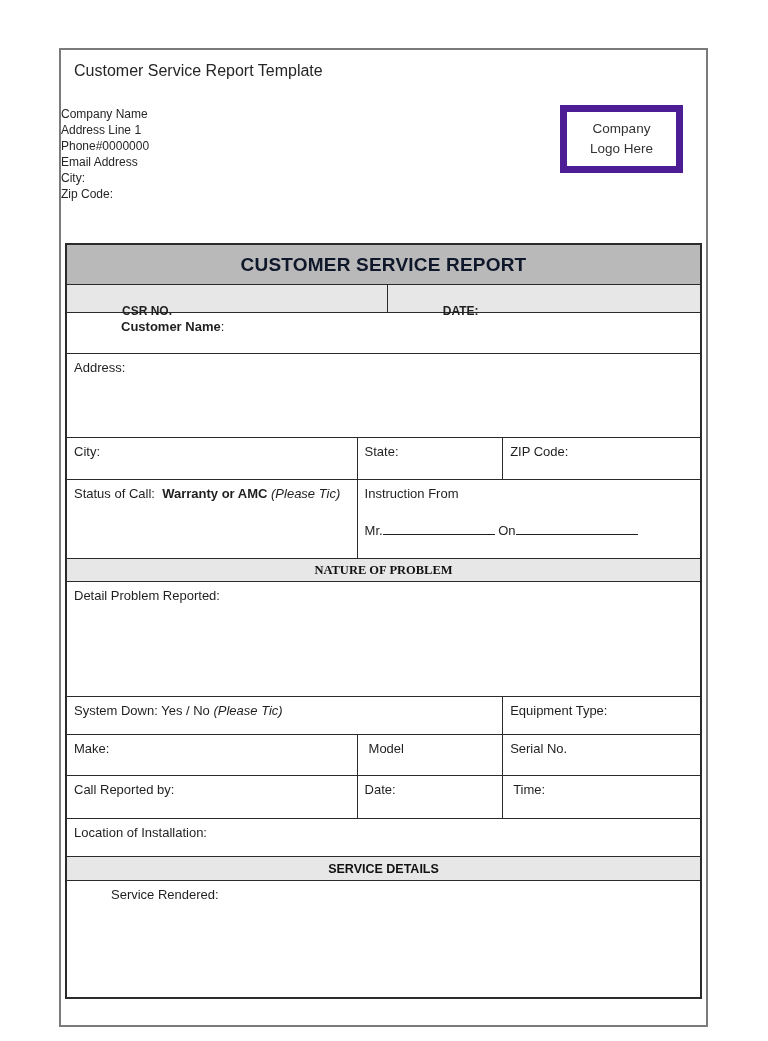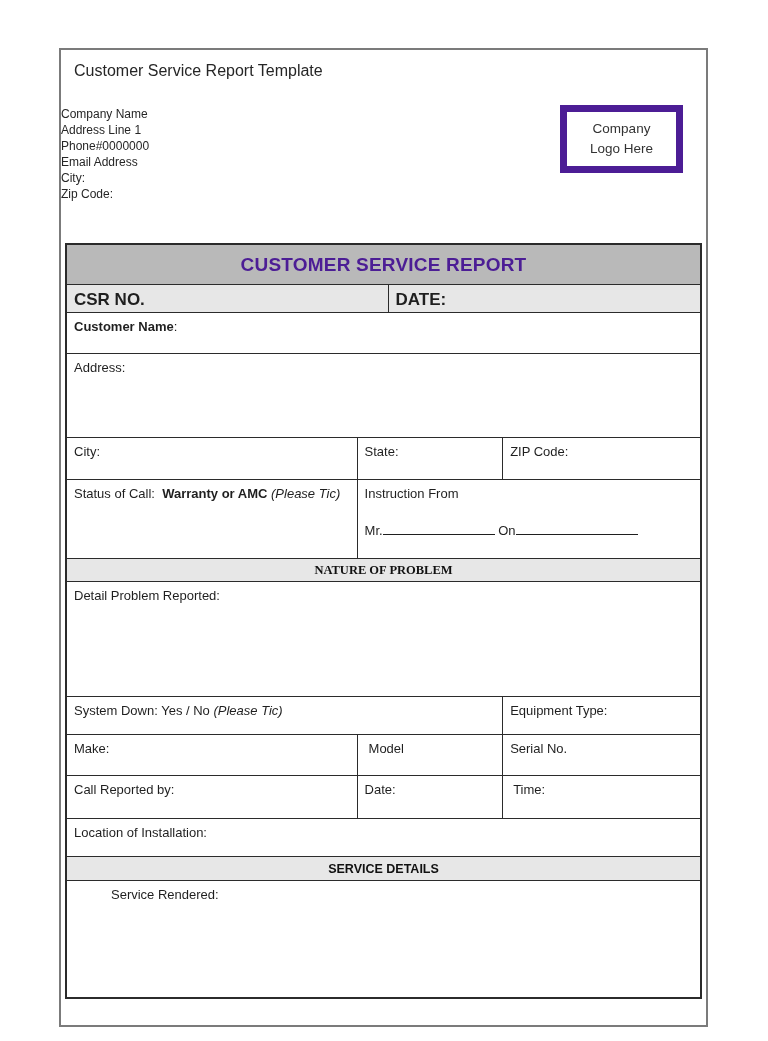--- a/index.html
+++ b/index.html
@@ -31,24 +31,24 @@
     position:absolute;left:4px;top:193px;width:637px;height:756px;
     border:2px solid var(--table-border);display:flex;flex-direction:column;overflow:hidden;
   }
   .row{display:flex;border-bottom:1.5px solid var(--table-border);flex-shrink:0;}
   .row:last-child{border-bottom:none;flex:1;}
   .cell{padding:5px 7px;font-size:13px;line-height:17px;}
   .cell.vline{border-right:1.5px solid var(--table-border);}
   .main-header{
     height:40px;background:var(--main-header-bg);
     display:flex;align-items:center;justify-content:center;
-    font-size:19px;font-weight:700;letter-spacing:.2px;color:#4c1d95;
+    font-size:19px;font-weight:700;letter-spacing:.2px;color:#0f172a;
   }
   .kv-row{height:28px;background:var(--section-header-bg);}
-  .kv-row .cell{font-weight:700;font-size:17px;padding-top:6px;}
+  .kv-row .cell{font-weight:700;font-size:12px;padding-top:18px;margin-left:48px;}
   .section-header{
     background:var(--section-header-bg);display:flex;align-items:center;justify-content:center;
     font-weight:700;font-size:12.5px;color:#111;
   }
   .b{font-weight:700;}
   .i{font-style:italic;}
   .w-c1{width:45.9%;}   
   .w-c2{width:23.0%;}   
   .w-c3{width:31.1%;}   
   .w-rest{width:54.1%;} 
@@ -85,21 +85,21 @@
     <div class="form-table">
 
       <div class="row main-header">CUSTOMER SERVICE REPORT</div>
 
       <div class="row kv-row">
         <div class="cell vline w-h1">CSR NO.</div>
         <div class="cell w-h2">DATE:</div>
       </div>
 
       <div class="row" style="height:41px;">
-        <div class="cell" style="width:100%;">
+        <div class="cell" style="width:100%;margin-left:47px;">
           <span class="b">Customer Name</span><span>:</span>
         </div>
       </div>
 
       <div class="row" style="height:84px;">
         <div class="cell" style="width:100%;">
           <span>Address:</span>
         </div>
       </div>
 

